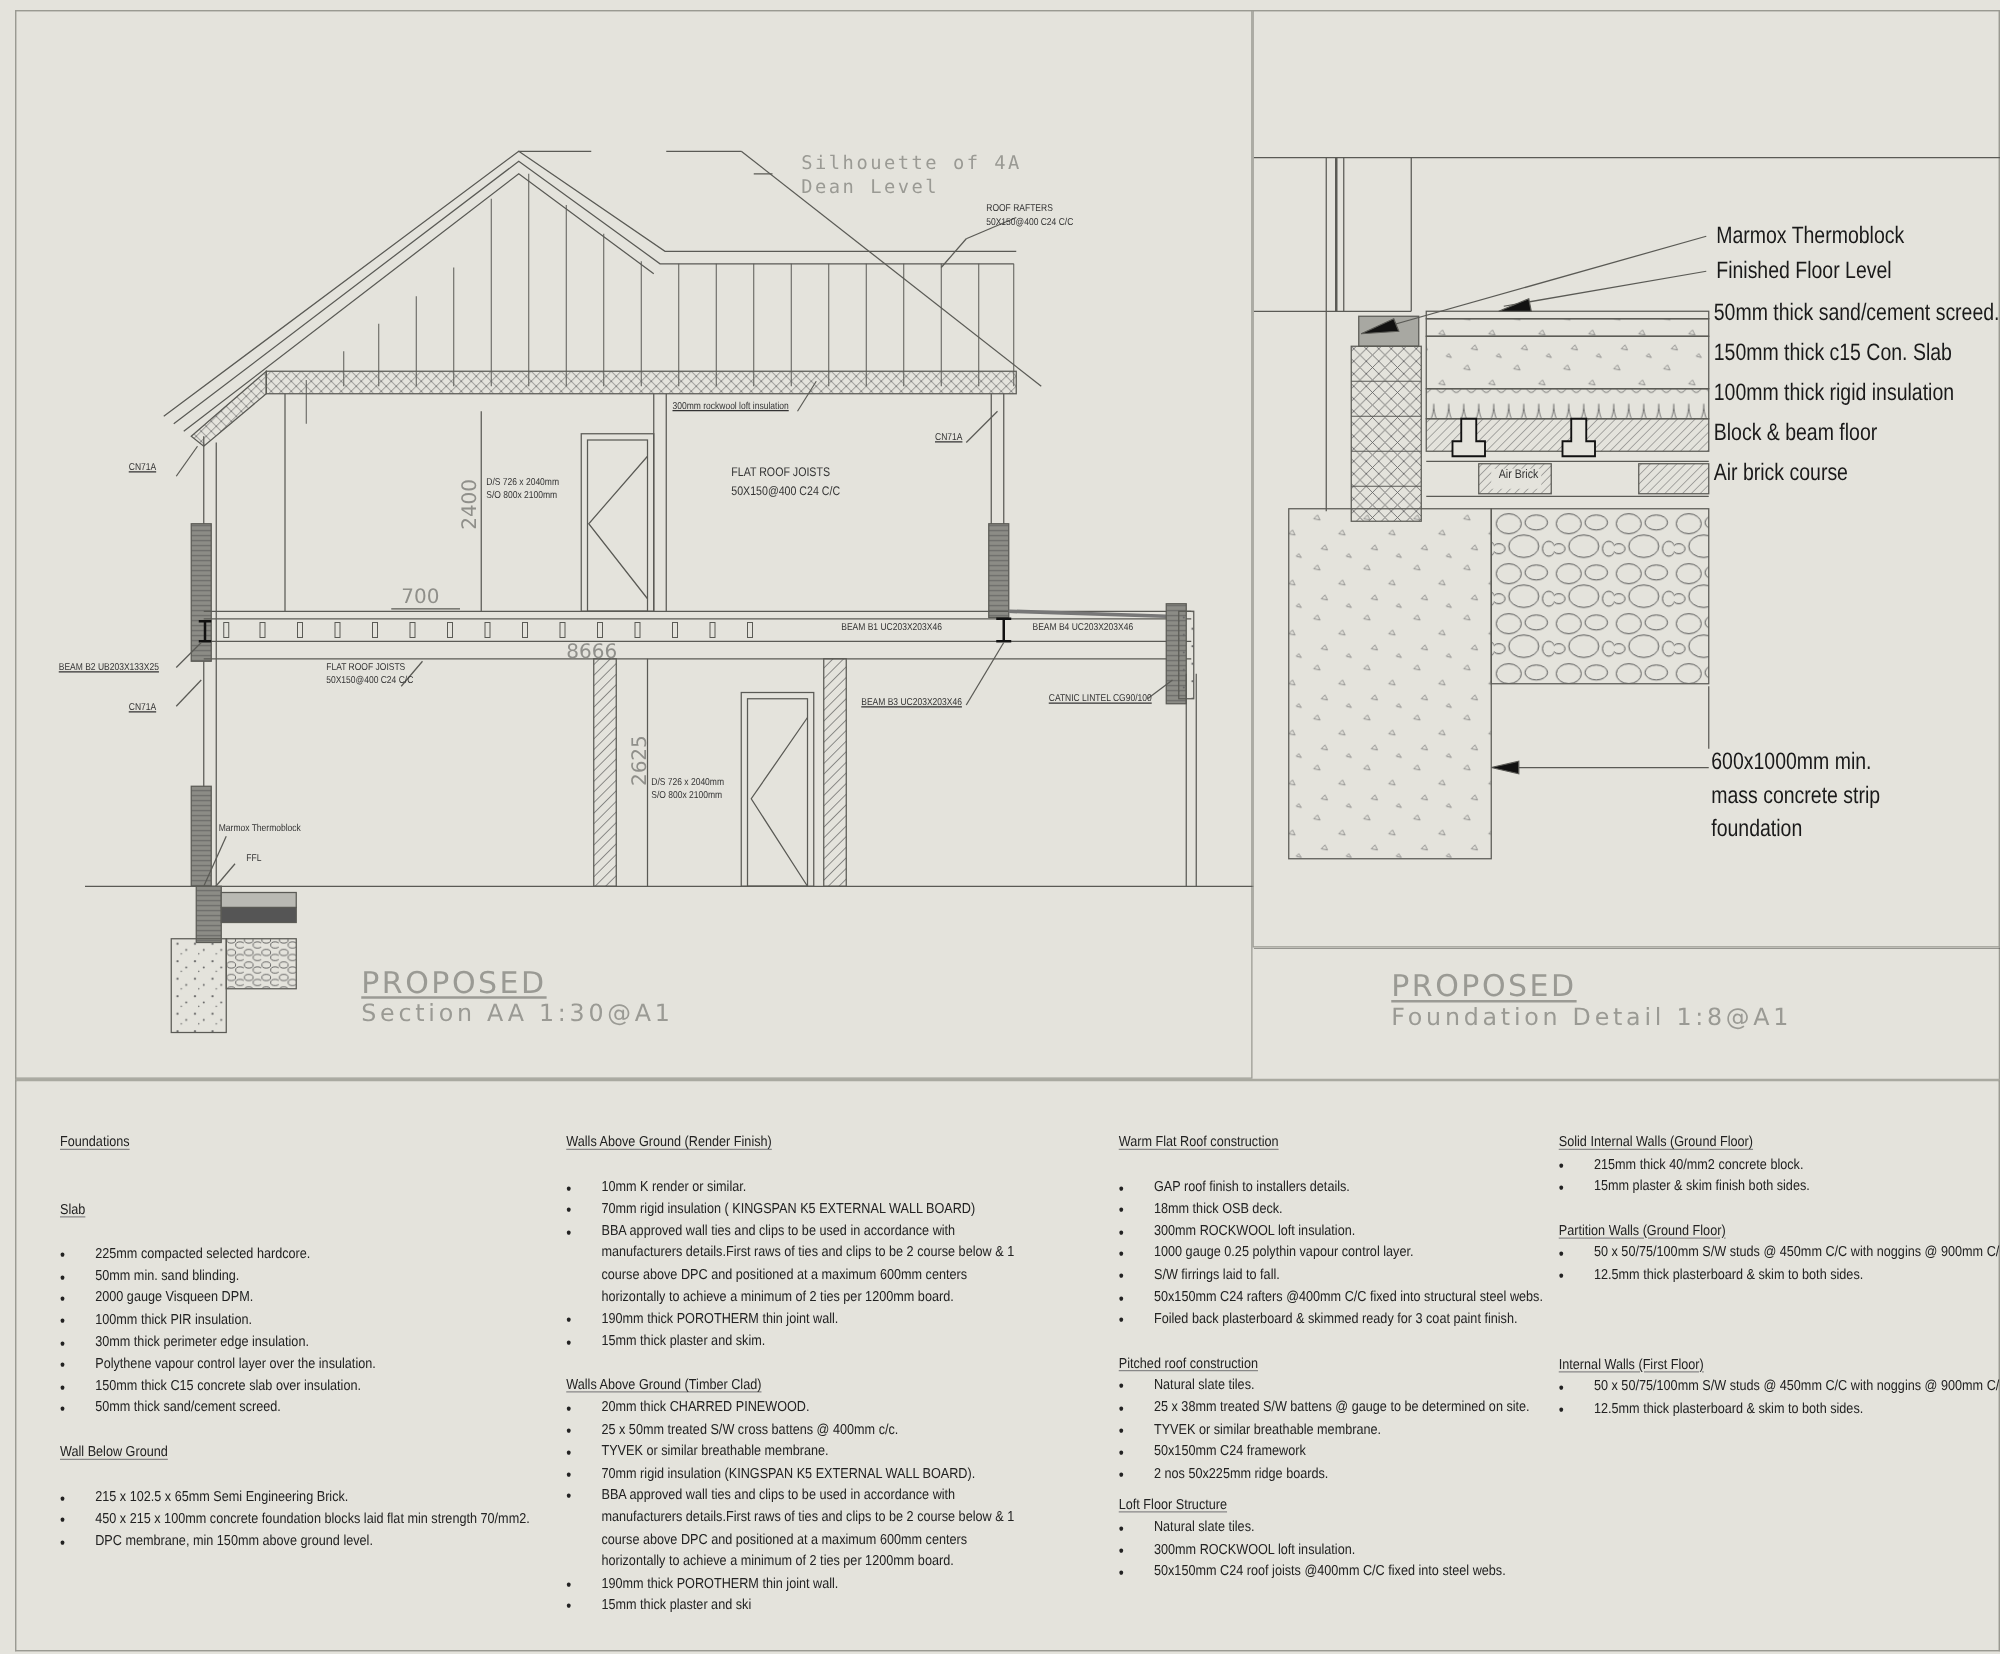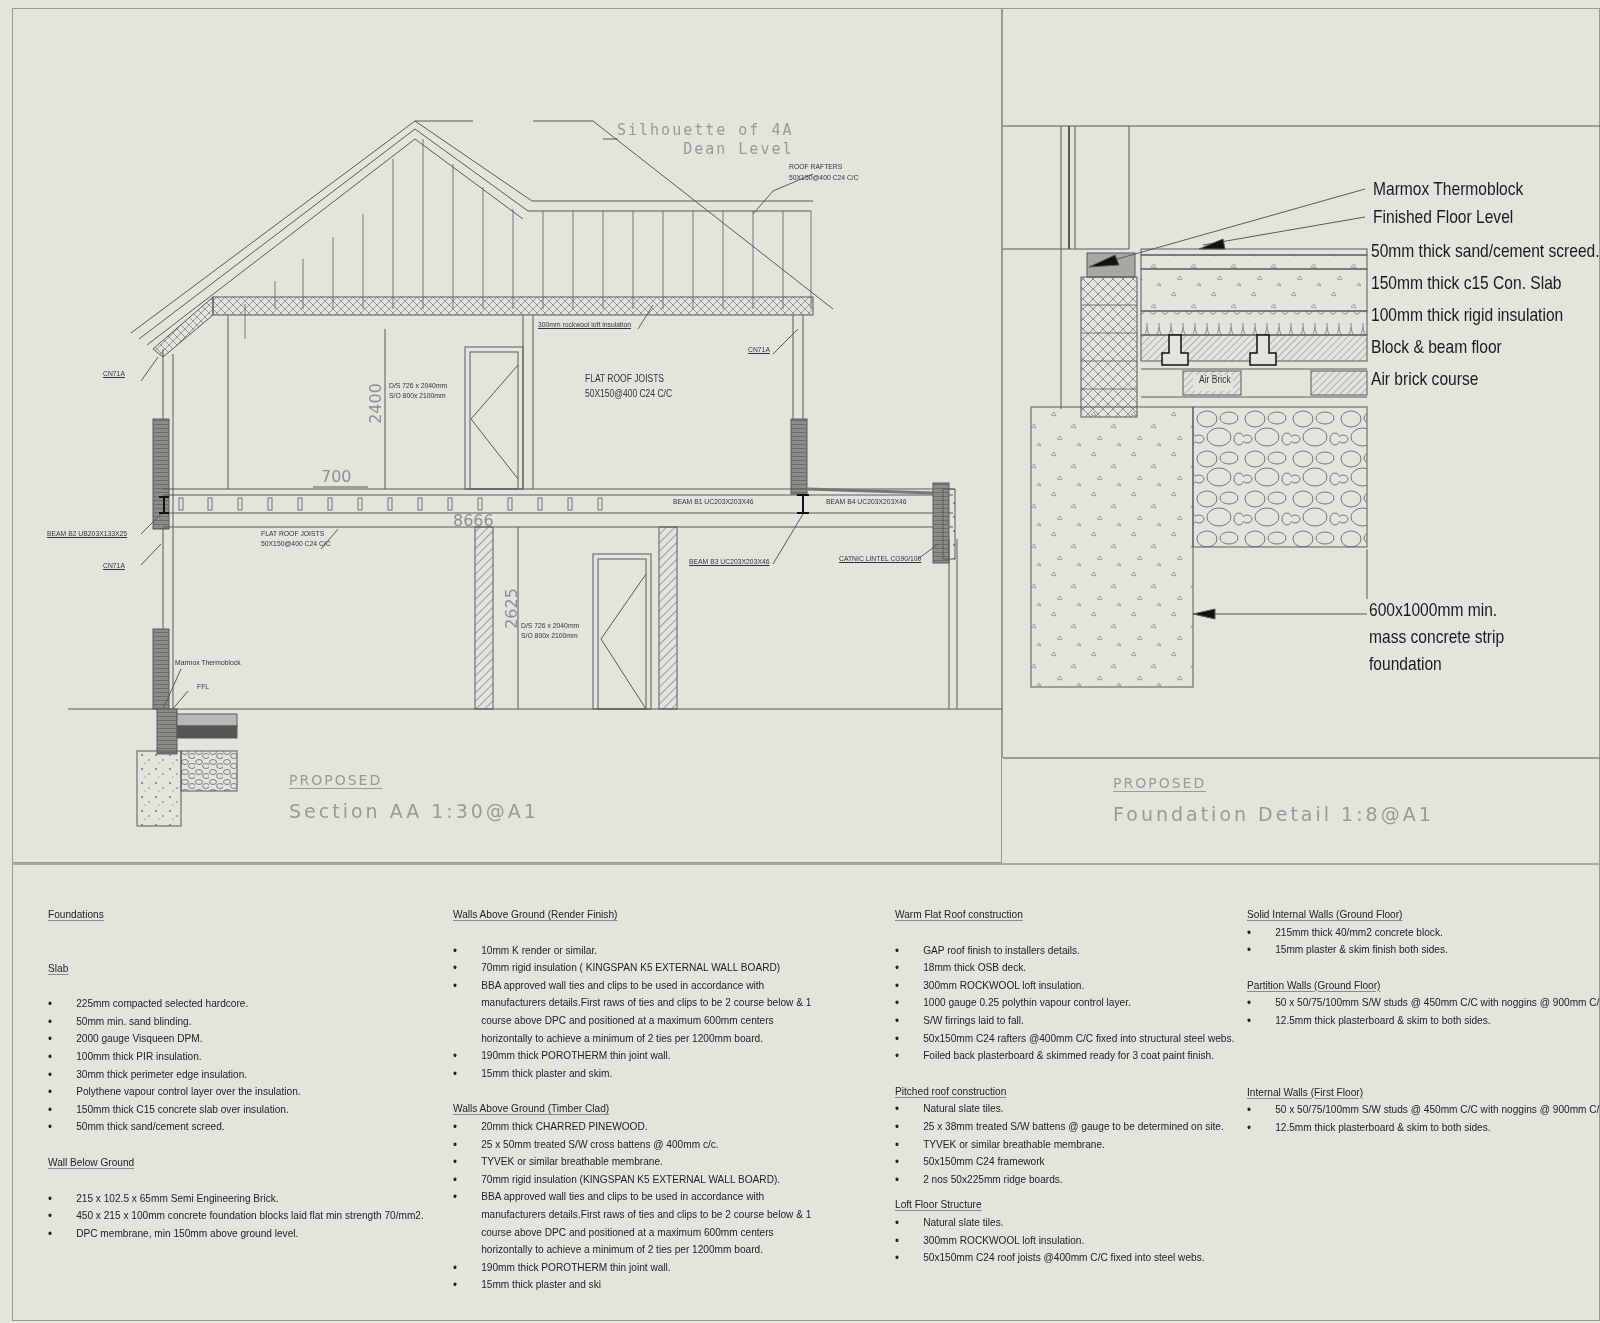--- a/index.html
+++ b/index.html
@@ -5,22 +5,22 @@
   html, body { margin:0; padding:0; }
   body { width:1600px; height:1323px; background:#e4e3dc; position:relative; overflow:hidden;
          font-family:"Liberation Sans", sans-serif; color:#222; }
   .frame { position:absolute; border:1px solid #9a9a92; box-sizing:border-box; }
   #sheet-outer { left:12px; top:8px; width:1588px; height:1313px; }
   #section-panel { left:12px; top:8px; width:990px; height:855px; }
   #detail-panel { left:1002px; top:8px; width:598px; height:750px; border-left:1px solid #9a9a92; }
   #notes-panel { left:12px; top:863px; width:1588px; height:458px; border-top:2px solid #a9a9a0; }
   svg.drawing { position:absolute; left:0; top:0; }
   .cad-title { position:absolute; font-family:"DejaVu Sans", sans-serif; color:#9a9a94; letter-spacing:2px; }
-  .cad-title .t1 { font-size:14px; text-decoration:underline; text-underline-offset:3px; display:block; }
-  .cad-title .t2 { font-size:19px; display:block; letter-spacing:3px;margin-top:12px; }
+  .cad-title .t1 { font-size:24px; text-decoration:underline; text-underline-offset:3px; display:block; }
+  .cad-title .t2 { font-size:19px; display:block; letter-spacing:3px; }
   .lbl-small { position:absolute; font-family:"Liberation Sans", sans-serif; font-size:8px; color:#333; white-space:nowrap; transform:scaleX(0.85); transform-origin:left; }
   .lbl-med { position:absolute; font-family:"Liberation Sans", sans-serif; font-size:10px; color:#333; white-space:nowrap; transform:scaleX(0.85); transform-origin:left; line-height:15px;}
   .lbl-detail { position:absolute; font-family:"Liberation Sans", sans-serif; font-size:19px; color:#1a1a1a; white-space:nowrap; transform:scaleX(0.82); transform-origin:left; line-height:32px; }
   .dim { position:absolute; font-family:"DejaVu Sans", sans-serif; color:#8f8f8a; font-size:16px; }
   .silhouette { position:absolute; font-family:"DejaVu Sans Mono", monospace; color:#9a9a94; font-size:15px; letter-spacing:2px; line-height:19px; }
   .notes-col { position:absolute; font-size:11.5px; line-height:17.6px; color:#222; }
   .notes-col h4 { margin:0; font-weight:normal; font-size:11.5px; text-decoration:underline; text-decoration-color:#888; text-underline-offset:2px; display:inline-block; transform:scaleX(0.88); transform-origin:left; }
   .notes-col ul { list-style:none; margin:0; padding:0; }
   .notes-col li { position:relative; padding-left:32px; transform:scaleX(0.88); transform-origin:left; width:113%; }
   .notes-col li::before { content:"\2022"; position:absolute; left:0; top:0; font-size:13px; }
@@ -165,21 +165,21 @@
       <line x1="175" y1="682" x2="158" y2="702"></line>
 
       <rect x="144" y="700" width="20" height="45" fill="url(#brickH)"></rect>
       <rect x="164" y="705" width="60" height="12" fill="#b9b9b3"></rect>
       <rect x="164" y="717" width="60" height="12" fill="#555"></rect>
       <rect x="124" y="742" width="44" height="75" fill="url(#conc)"></rect>
       <rect x="168" y="742" width="56" height="40" fill="url(#stones)"></rect>
     </g>
   </svg>
 
-  <div class="silhouette" style="left:604px;top:112px;text-align:right;">
+  <div class="silhouette" style="left:628px;top:112px;">
     <span>Silhouette of 4A</span><br>
     <span>Dean Level</span>
   </div>
 
   <div class="lbl-small" style="left:776px;top:152px;line-height:11px;">
     <span>ROOF RAFTERS</span><br>
     <span>50X150@400 C24 C/C</span>
   </div>
   <div class="lbl-small" style="left:525px;top:311px;text-decoration:underline;">300mm rockwool loft insulation</div>
   <div class="lbl-small" style="left:735px;top:336px;text-decoration:underline;">CN71A</div>

